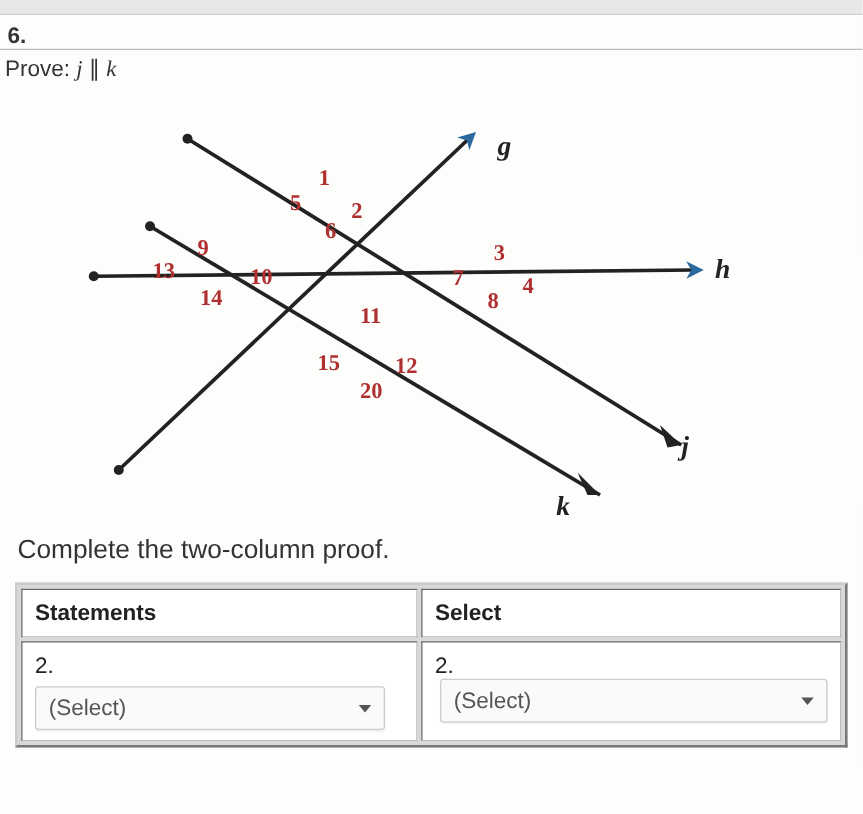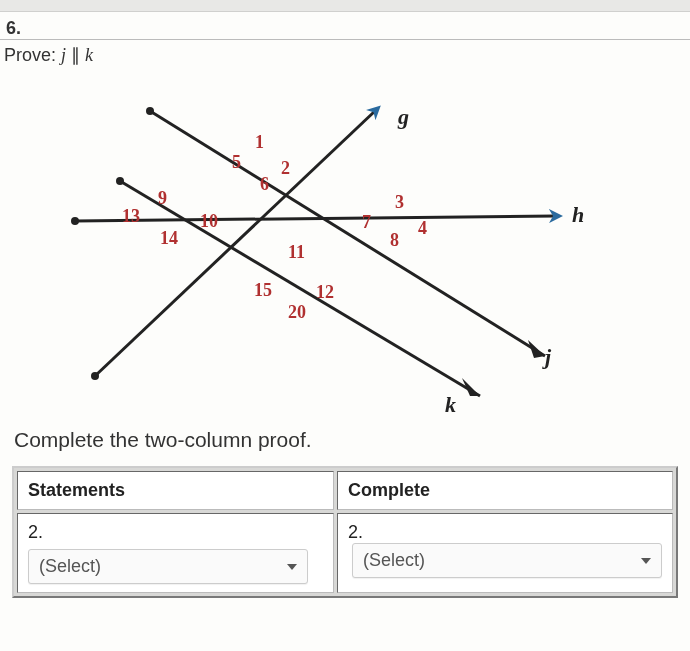--- a/index.html
+++ b/index.html
@@ -171,21 +171,21 @@
   <span class="angle-lbl" style="left:288px; top:236px;">20</span>
   <span class="angle-lbl" style="left:254px; top:214px;">15</span>
 </div>
 
 <div class="instr">Complete the two-column proof.</div>
 
 <table class="proof">
   <tbody>
         <tr>
     <th style="width:50%;">Statements</th>
-    <th>Complete</th>
+    <th>Select</th>
   </tr>
   <tr>
     <td>
       <span class="row2num">2.</span>
       <div class="select-box">
         <span>(Select)</span>
         <span class="caret"></span>
       </div>
     </td>
     <td>

